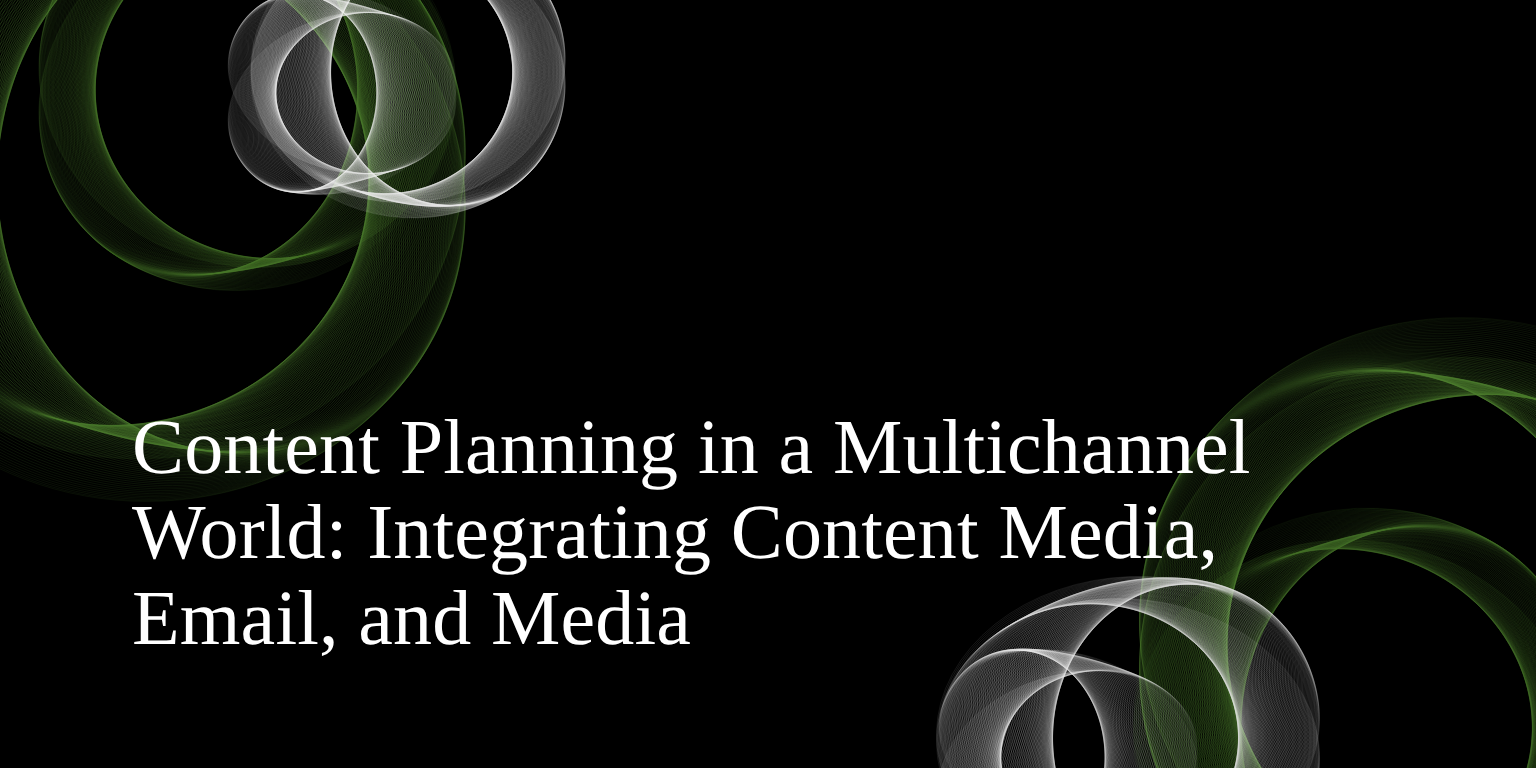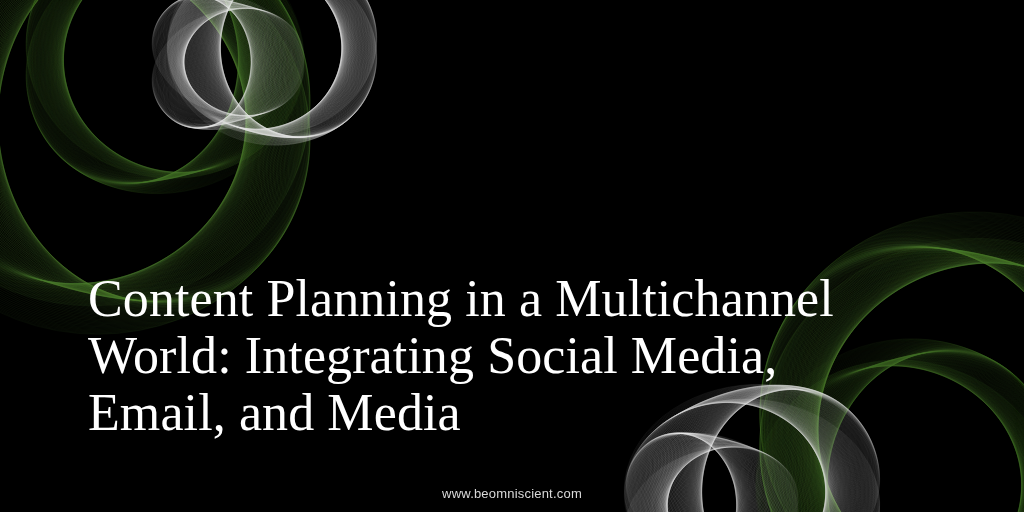--- a/index.html
+++ b/index.html
@@ -1144,21 +1144,18 @@
         <ellipse cx="0" cy="0" rx="60.27" ry="86.90" fill="none" stroke="#f0f0f0" stroke-width="0.55" opacity="0.112" transform="translate(710.90,511.93) rotate(67.41)"></ellipse>
         <ellipse cx="0" cy="0" rx="60.79" ry="87.23" fill="none" stroke="#f0f0f0" stroke-width="0.55" opacity="0.109" transform="translate(711.17,511.95) rotate(68.68)"></ellipse>
         <ellipse cx="0" cy="0" rx="61.27" ry="87.53" fill="none" stroke="#f0f0f0" stroke-width="0.55" opacity="0.106" transform="translate(711.45,511.96) rotate(69.96)"></ellipse>
         <ellipse cx="0" cy="0" rx="61.69" ry="87.80" fill="none" stroke="#f0f0f0" stroke-width="0.55" opacity="0.102" transform="translate(711.72,511.97) rotate(71.23)"></ellipse>
         <ellipse cx="0" cy="0" rx="62.00" ry="88.00" fill="none" stroke="#f0f0f0" stroke-width="0.55" opacity="0.099" transform="translate(712.00,511.97) rotate(72.50)"></ellipse>
       </g>
     </svg>
 
   <div id="title-block">
     <div class="title-line">Content Planning in a Multichannel</div>
-    <div class="title-line">World: Integrating Social Media,</div>
+    <div class="title-line">World: Integrating Content Media,</div>
     <div class="title-line">Email, and Media</div>
   </div>
 
-  <div id="footer">
-    <span id="footer-url">www.beomniscient.com</span>
-  </div>
 
 </div>
 
 </body></html>

